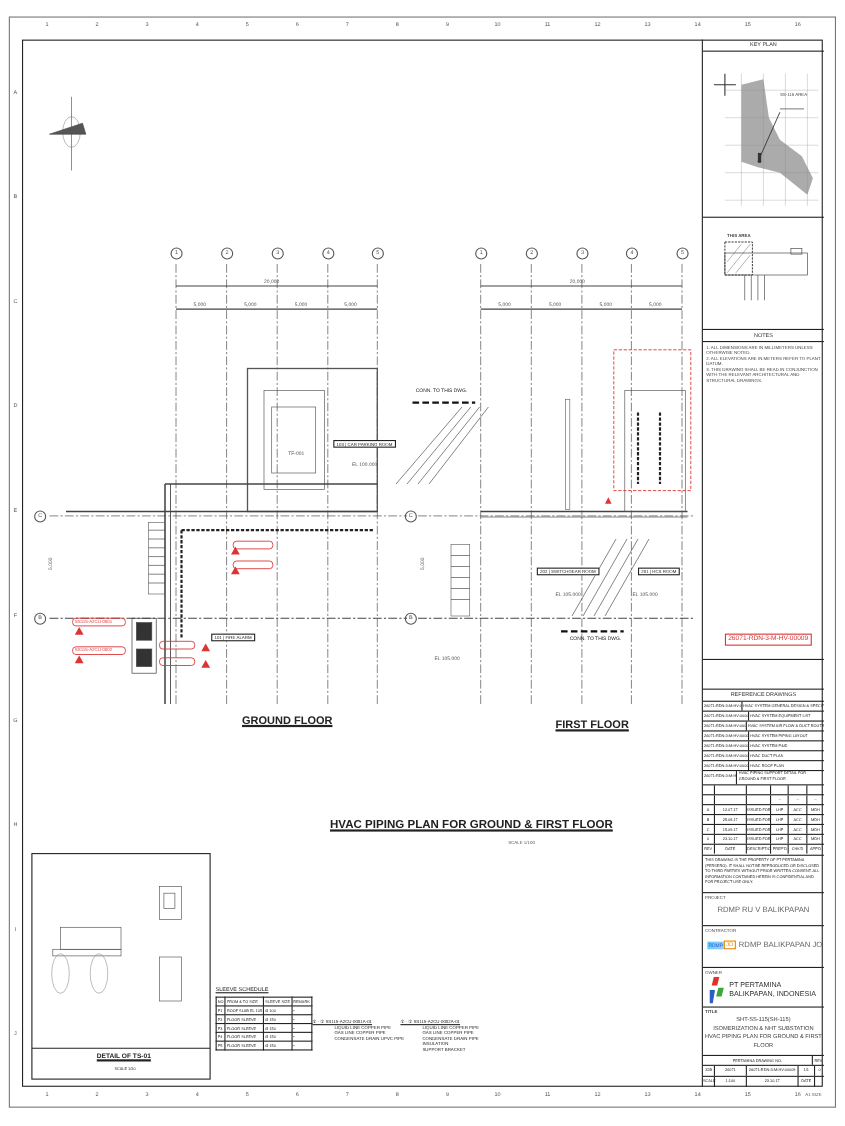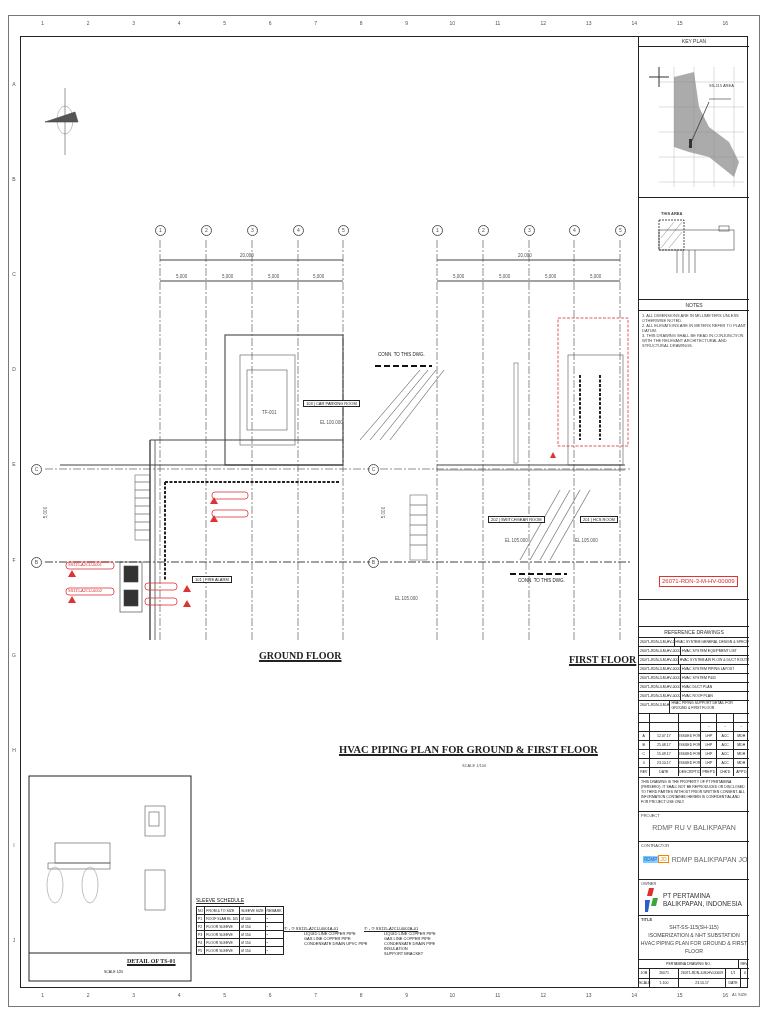--- a/index.html
+++ b/index.html
@@ -5,21 +5,21 @@
   html,body{margin:0;padding:0;background:#fff;}
   body{width:768px;height:1024px;position:relative;overflow:hidden;font-family:"Liberation Sans",sans-serif;color:#222;}
   .abs{position:absolute;}
   .sheet{left:20px;top:36px;width:728px;height:952px;border:1.5px solid #222;box-sizing:border-box;}
   .outer{left:8px;top:15px;width:752px;height:992px;border:1px solid #777;box-sizing:border-box;}
   .tick{font-size:5px;color:#555;}
   .tb{left:638px;top:36px;width:110px;height:952px;border-left:1.5px solid #222;box-sizing:border-box;}
   .tb-sec{position:absolute;left:0;width:110px;border-bottom:1px solid #222;box-sizing:border-box;}
   .tb-head{font-size:5px;text-align:center;border-bottom:1px solid #222;height:10px;line-height:10px;color:#333;}
   .small{font-size:4px;line-height:5px;color:#444;}
-  .title-u{font-weight:bold;font-family:Liberation Serif, serif;text-decoration:underline;text-decoration-thickness:2px;margin-left:39px;}
+  .title-u{font-weight:bold;font-family:Liberation Sans, sans-serif;text-decoration:underline;text-decoration-thickness:2px;}
   .redbox{border:1px solid #d33;color:#d33;}
   .ref-row{display:flex;border-bottom:1px solid #222;height:8px;font-size:3.5px;line-height:8px;}
   .ref-row span{overflow:hidden;white-space:nowrap;padding-left:1px;}
   .ref-row span:first-child{width:40px;border-right:1px solid #222;}
   .rev-row{display:flex;border-bottom:1px solid #222;height:8px;font-size:3.5px;line-height:8px;}
   .rev-row span{border-right:1px solid #222;overflow:hidden;white-space:nowrap;text-align:center;}
   .grid-bubble{width:9px;height:9px;border:0.8px solid #555;border-radius:50%;font-size:5px;line-height:9px;text-align:center;color:#555;}
   .dim{font-size:4.5px;color:#555;}
   .tag{font-size:4px;border:1px solid #222;padding:0 2px;background:#fff;white-space:nowrap;}
   .sleeve td{border:1px solid #222;font-size:3.5px;height:7px;padding:0 1px;white-space:nowrap;}
@@ -229,21 +229,21 @@
 <div class="abs dim" style="left:320px;top:420px">EL 100.000</div>
 <div class="abs dim" style="left:505px;top:538px">EL 105.000</div>
 <div class="abs dim" style="left:575px;top:538px">EL 105.000</div>
 <div class="abs dim" style="left:395px;top:596px">EL 105.000</div>
 <div class="abs dim" style="left:378px;top:352px;color:#222">CONN. TO THIS DWG.</div>
 <div class="abs dim" style="left:518px;top:578px;color:#222">CONN. TO THIS DWG.</div>
 <div class="abs dim" style="left:68px;top:562px;color:#d33;font-size:4px">SS115-A2CU-0001</div>
 <div class="abs dim" style="left:68px;top:588px;color:#d33;font-size:4px">SS115-A2CU-0002</div>
 
 <div class="abs title-u" style="left:220px;top:650px;font-size:10px">GROUND FLOOR</div>
-<div class="abs title-u" style="left:530px;top:654px;font-size:10px">FIRST FLOOR</div>
+<div class="abs title-u" style="left:505px;top:654px;font-size:10px">FIRST FLOOR</div>
 <div class="abs title-u" style="left:300px;top:744px;font-size:10.5px">HVAC PIPING PLAN FOR GROUND &amp; FIRST FLOOR</div>
 <div class="abs" style="left:462px;top:763px;font-size:4px;color:#555">SCALE 1/100</div>
 
 <div class="abs title-u" style="left:88px;top:958px;font-size:6px">DETAIL OF TS-01</div>
 <div class="abs" style="left:104px;top:970px;font-size:3.5px">SCALE 1/20</div>
 
 <div class="abs" style="left:196px;top:897px;font-size:5px;text-decoration:underline">SLEEVE SCHEDULE</div>
 <table class="abs sleeve" style="left:196px;top:906px;width:80px">
   <tbody>
       <tr>

